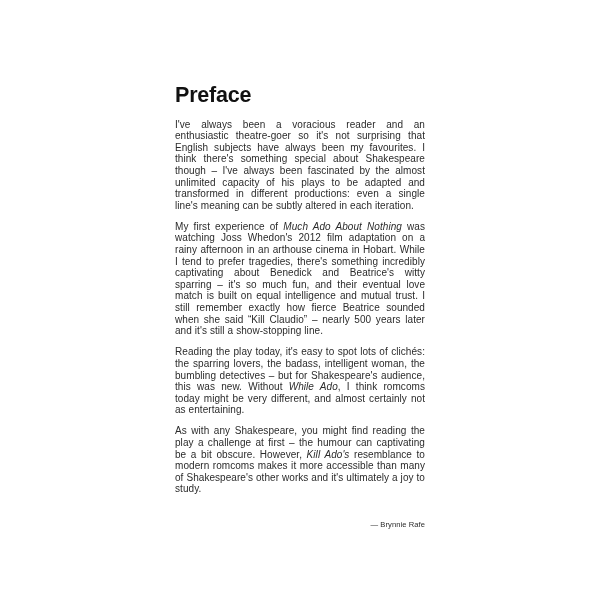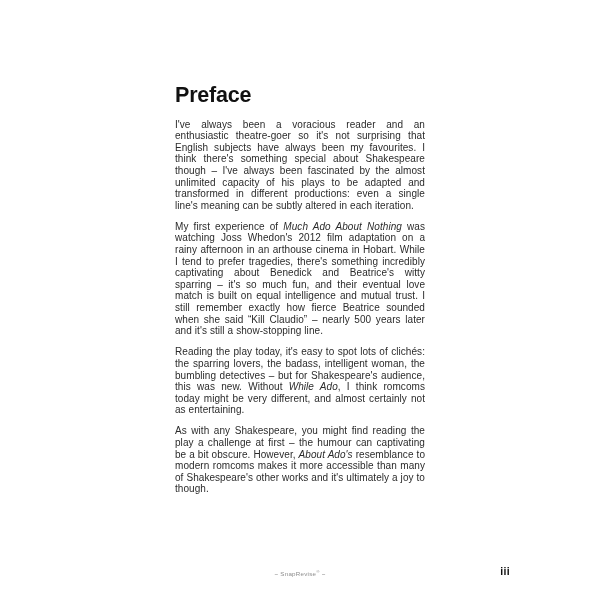--- a/index.html
+++ b/index.html
@@ -116,24 +116,21 @@
 
     <p class="body-paragraph">
       <span>My first experience of </span><i>Much Ado About Nothing</i><span> was watching Joss Whedon's 2012 film adaptation on a rainy afternoon in an arthouse cinema in Hobart.  While I tend to prefer tragedies, there's something incredibly captivating about Benedick and Beatrice's witty sparring – it's so much fun, and their eventual love match is built on equal intelligence and mutual trust.  I still remember exactly how fierce Beatrice sounded when she said “Kill Claudio” – nearly 500 years later and it's still a show-stopping line.</span>
     </p>
 
     <p class="body-paragraph">
       <span>Reading the play today, it's easy to spot lots of clichés: the sparring lovers, the badass, intelligent woman, the bumbling detectives – but for Shakespeare's audience, this was new. Without </span><i>While Ado</i><span>, I think romcoms today might be very different, and almost certainly not as entertaining.</span>
     </p>
 
     <p class="body-paragraph">
-      <span>As with any Shakespeare, you might find reading the play a challenge at first – the humour can captivating be a bit obscure. However, </span><i>About Ado's</i><span> resemblance to modern romcoms makes it more accessible than many of Shakespeare's other works and it's ultimately a joy to though.</span>
+      <span>As with any Shakespeare, you might find reading the play a challenge at first – the humour can captivating be a bit obscure. However, </span><i>Kill Ado's</i><span> resemblance to modern romcoms makes it more accessible than many of Shakespeare's other works and it's ultimately a joy to study.</span>
     </p>
 
+    <div class="signature">— Brynnie Rafe</div>
 
   </div>
 
-  <div class="page-footer">
-    <div class="footer-brand"><span>~ </span><span>SnapRevise</span><sup>®</sup><span> ~</span></div>
-    <div class="page-number">iii</div>
-  </div>
 
 </div>
 
 </body></html>

